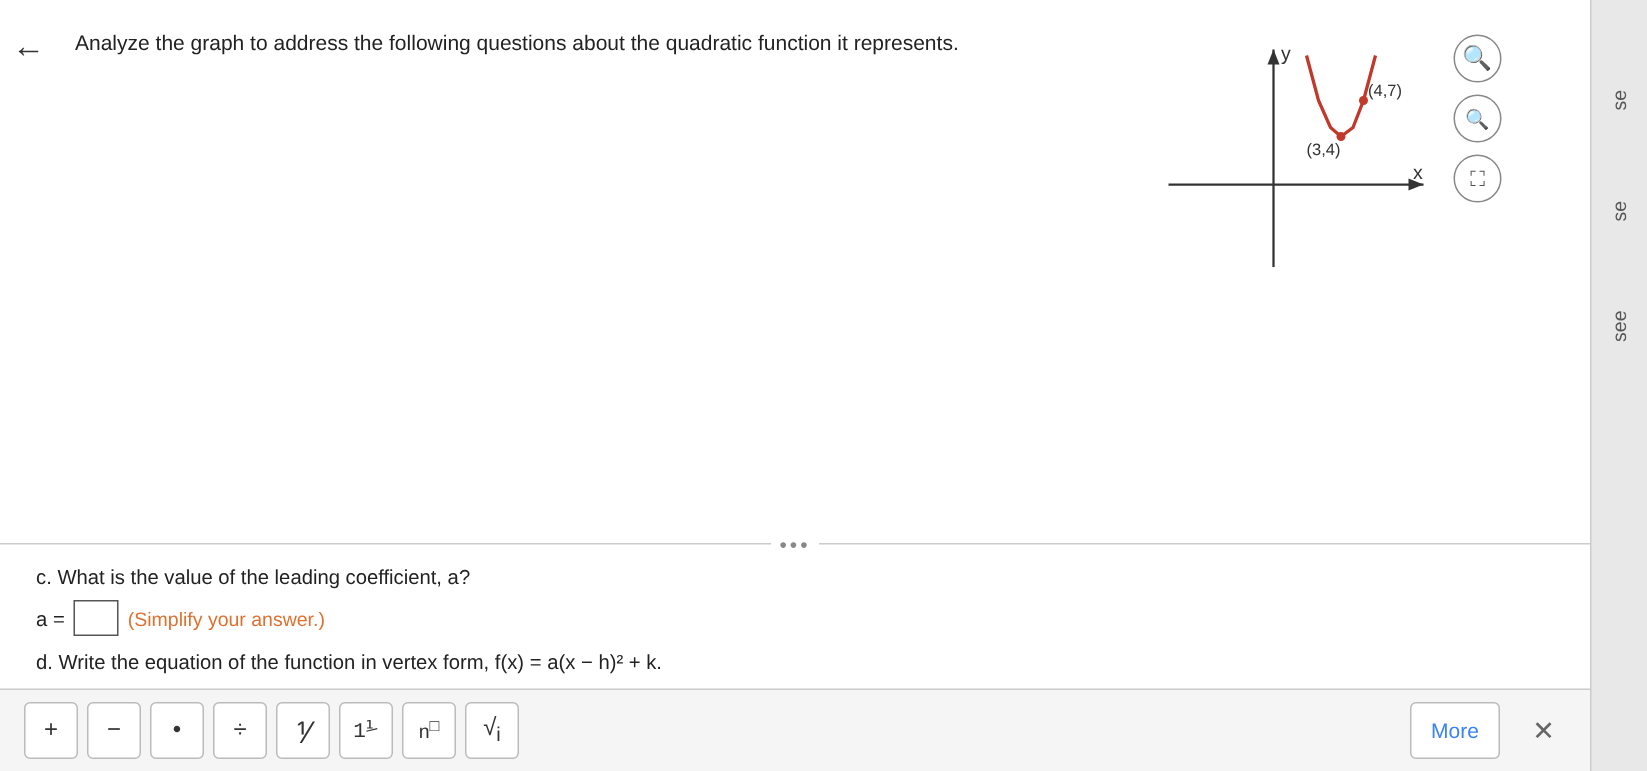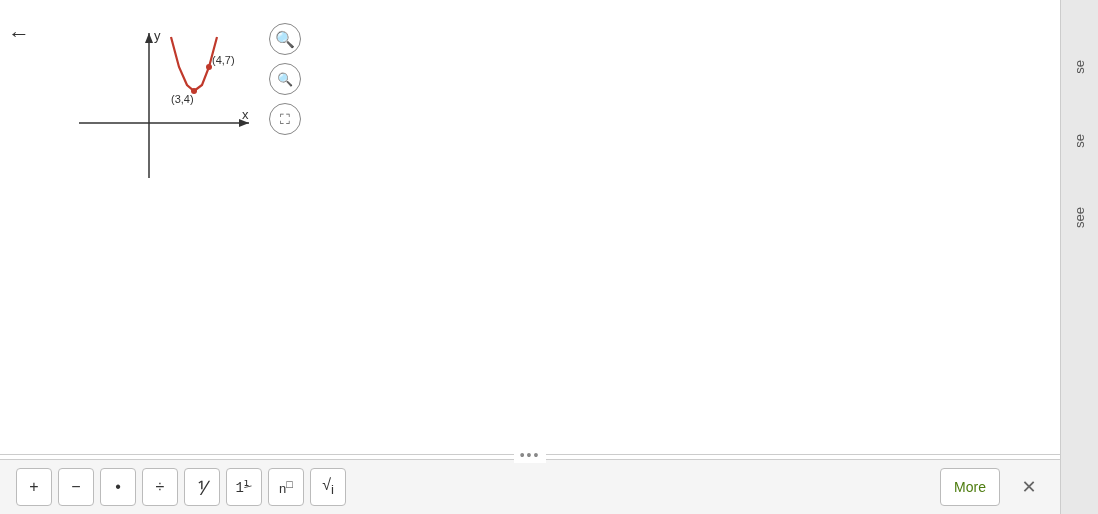--- a/index.html
+++ b/index.html
@@ -208,21 +208,21 @@
       min-width: 60px;
       height: 38px;
       background: #fff;
       border: 1px solid #bbb;
       border-radius: 4px;
       cursor: pointer;
       font-size: 14px;
       display: flex;
       align-items: center;
       justify-content: center;
-      color: #4d7c0f;
+      color: #3b82f6;
       font-weight: 500;
       margin-left: auto;
     }
 
     .close-btn {
       width: 30px;
       height: 30px;
       display: flex;
       align-items: center;
       justify-content: center;
@@ -240,20 +240,23 @@
   </style>
 </head>
 <body>
 
 <div class="main-panel">
 
   <div class="top-section">
 
     <div class="back-arrow">←</div>
 
+    <div class="question-text">
+      <div class="main-question">Analyze the graph to address the following questions about the quadratic function it represents.</div>
+    </div>
 
     <div class="graph-area">
       <div class="graph-container">
         <svg class="graph-svg" viewBox="0 0 200 160">
 
           <line x1="90" y1="5" x2="90" y2="150" stroke="#333" stroke-width="1.5"></line>
           <line x1="20" y1="95" x2="190" y2="95" stroke="#333" stroke-width="1.5"></line>
 
           <polygon points="90,5 86,15 94,15" fill="#333"></polygon>
           <polygon points="190,95 180,91 180,99" fill="#333"></polygon>
@@ -287,20 +290,31 @@
         </div>
       </div>
     </div>
   </div>
 
   <div class="divider-section">
     <div class="divider-line"></div>
     <div class="divider-dots">•••</div>
   </div>
 
+  <div class="bottom-section">
+    <div class="sub-question">c. What is the value of the leading coefficient, a?</div>
+
+    <div class="answer-row">
+      <span class="answer-label">a =</span>
+      <div class="answer-box"></div>
+      <span class="simplify-hint">(Simplify your answer.)</span>
+    </div>
+
+    <div class="question-d">d. Write the equation of the function in vertex form, f(x) = a(x − h)² + k.</div>
+  </div>
 
   <div class="math-toolbar">
     <button class="math-btn">+</button>
     <button class="math-btn">−</button>
     <button class="math-btn">•</button>
     <button class="math-btn">÷</button>
     <button class="math-btn" style="font-size:20px;">
       <span>⅟</span>
     </button>
     <button class="math-btn" style="font-size:14px;font-family:Liberation Mono, monospace;">

